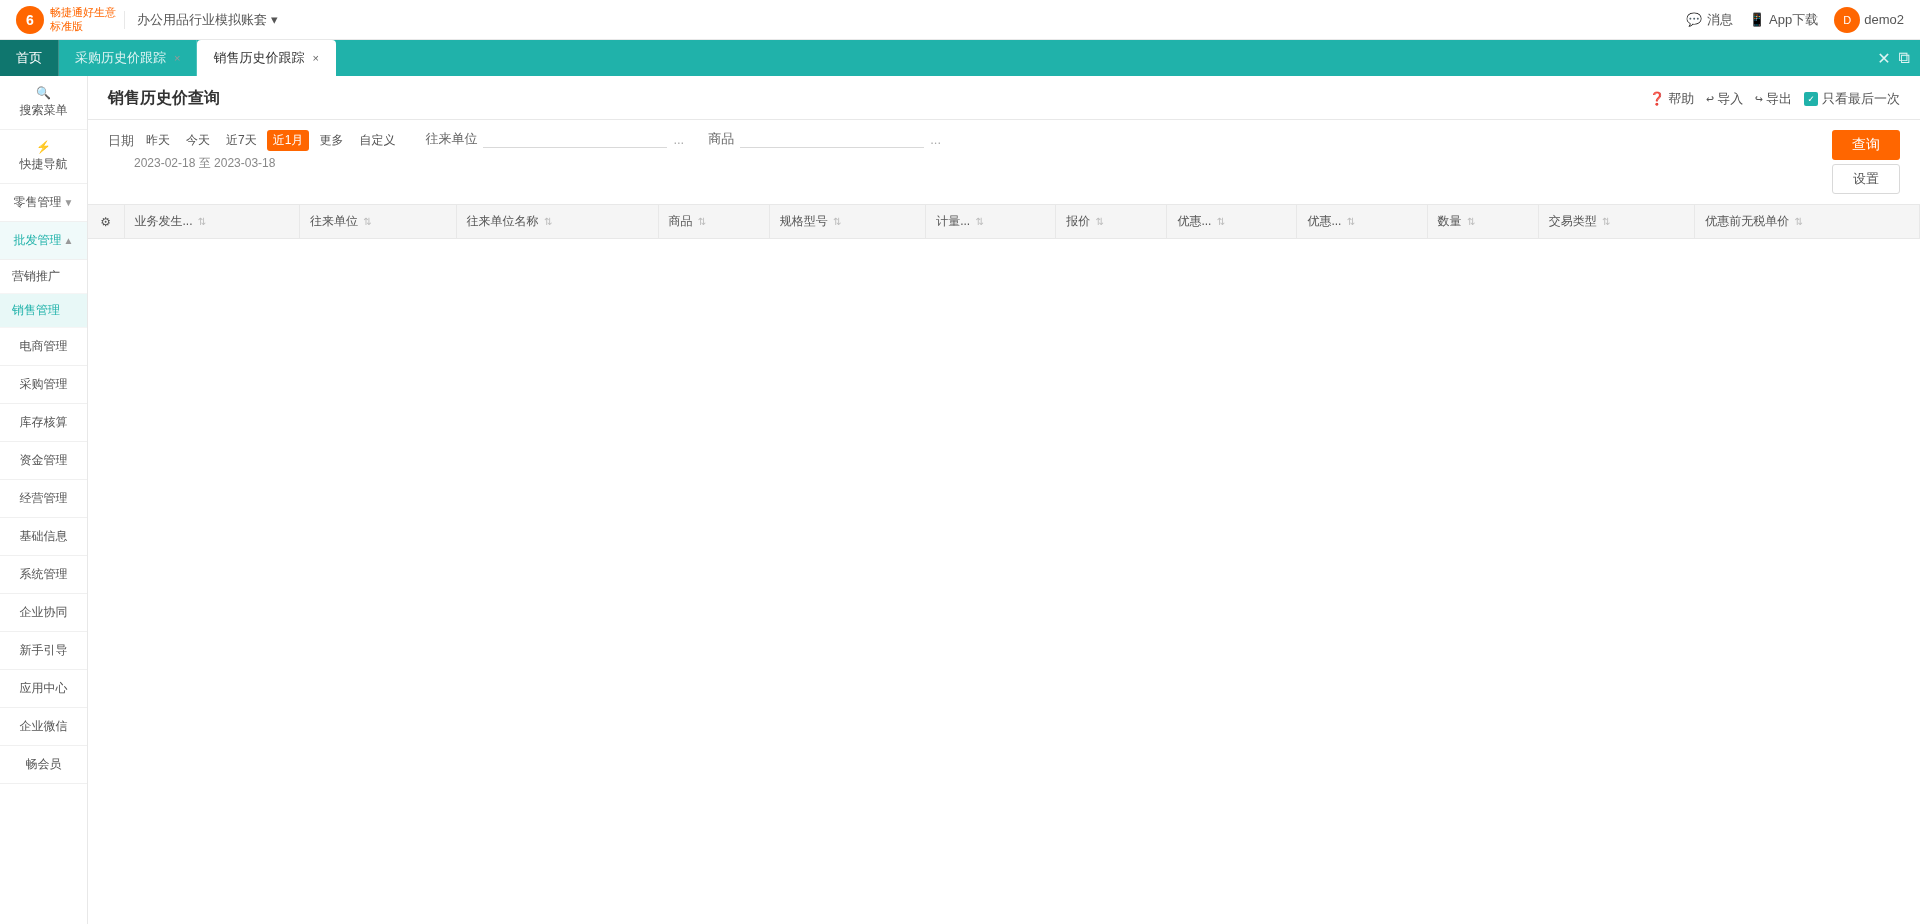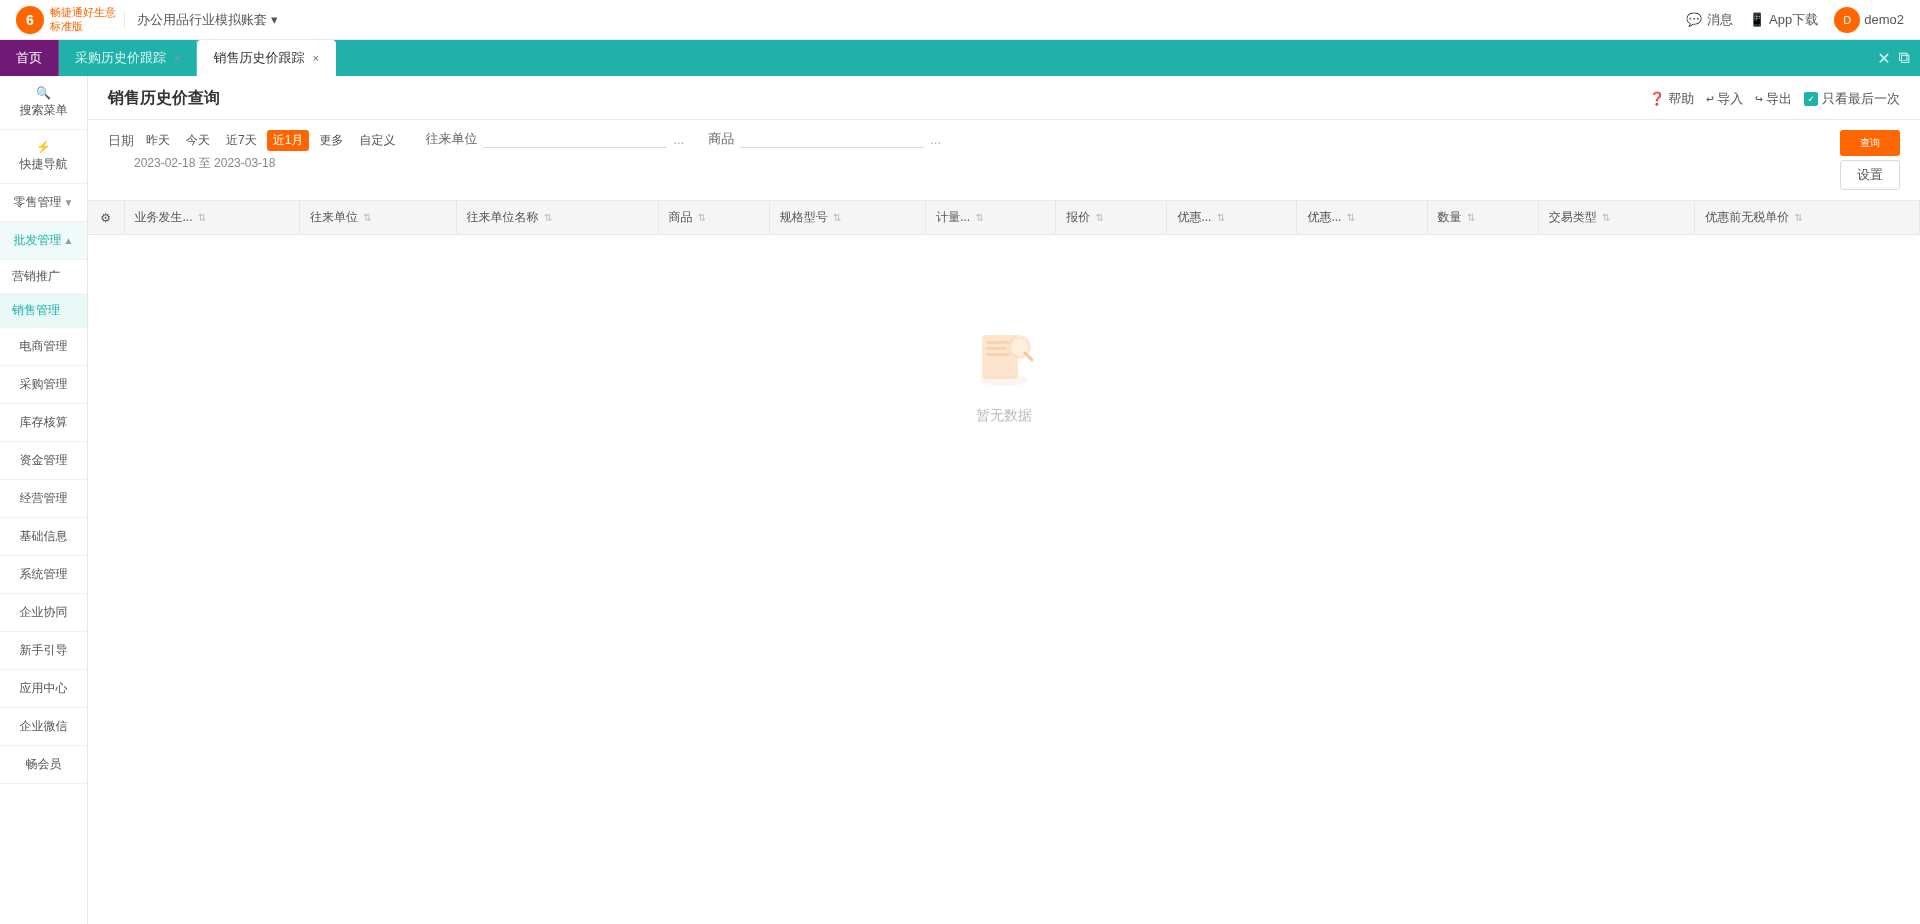--- a/index.html
+++ b/index.html
@@ -39,21 +39,21 @@
       height: 36px;
       display: flex;
       align-items: center;
       padding: 0 16px;
       font-size: 13px;
       cursor: pointer;
       gap: 6px;
       color: rgba(255,255,255,0.85);
       border-right: 1px solid rgba(255,255,255,0.2);
     }
-    .tab.home { background: #701a75; color: white; text-align: right; }
+    .tab.home { background: #0f766e; color: white; text-align: right; }
     .tab.active { background: white; color: #333; border-radius: 4px 4px 0 0; }
     .tab .close-btn { font-size: 11px; color: #999; cursor: pointer; margin-left: 2px; }
     .tab.active .close-btn { color: #666; }
     .tab-bar-actions { position: absolute; right: 10px; display: flex; align-items: center; gap: 8px; }
     .tab-action-btn { color: rgba(255,255,255,0.85); font-size: 16px; cursor: pointer; }
 
     
     .main-layout { display: flex; flex: 1; overflow: hidden; }
 
     
@@ -103,21 +103,21 @@
     .page-title-row { display: flex; align-items: center; justify-content: space-between; padding-bottom: 10px; }
     .page-title { font-size: 16px; font-weight: bold; color: #333; }
     .page-actions { display: flex; align-items: center; gap: 12px; font-size: 13px; color: #555; }
     .page-action { display: flex; align-items: center; gap: 3px; cursor: pointer; }
     .page-action.checkbox-action { display: flex; align-items: center; gap: 4px; }
     .checkbox-checked { width: 14px; height: 14px; background: #20b2aa; border-radius: 2px; display: flex; align-items: center; justify-content: center; color: white; font-size: 10px; }
     .date-shortcuts { display: flex; align-items: center; gap: 4px; }
     .date-btn { padding: 2px 6px; font-size: 12px; color: #555; cursor: pointer; border-radius: 2px; }
     .date-btn.active { background: #f60; color: white; border-radius: 3px; }
     .filter-dots { color: #aaa; cursor: pointer; }
-    .query-btn { background: #f60; color: white; border: none; padding: 6px 20px; border-radius: 3px; font-size: 10px; cursor: pointer; }
+    .query-btn { background: #f60; color: white; border: none; padding: 6px 20px; border-radius: 3px; font-size: 14px; cursor: pointer; }
     .setting-btn { background: white; color: #555; border: 1px solid #d9d9d9; padding: 5px 14px; border-radius: 3px; font-size: 13px; cursor: pointer; }
 
     
     .table-area { flex: 1; background: white; overflow: auto; margin: 0; }
     table { width: 100%; border-collapse: collapse; font-size: 12px; }
     thead tr { background: #f5f5f5; border-bottom: 1px solid #e8e8e8; }
     thead th { padding: 8px 10px; text-align: left; color: #555; font-weight: normal; border-right: 1px solid #e8e8e8; white-space: nowrap; cursor: pointer; }
     thead th .sort-icon { color: #bbb; font-size: 10px; margin-left: 2px; }
     .col-settings { width: 36px; text-align: center; }
 
@@ -371,31 +371,16 @@
             <th>
               <span>优惠前无税单价</span>
               <span class="sort-icon">⇅</span>
             </th>
           </tr>
         </thead>
         <tbody>
         </tbody>
       </table>
 
-      <div class="empty-state">
-        <div class="empty-icon">
-          <svg width="80" height="80" viewBox="0 0 80 80" class="empty-icon-svg">
-            <ellipse cx="40" cy="65" rx="24" ry="6" fill="#f5dcc8" opacity="0.5"></ellipse>
-            <rect x="18" y="20" width="36" height="44" rx="4" fill="#f9c89a" opacity="0.8"></rect>
-            <rect x="22" y="26" width="28" height="3" rx="1.5" fill="#f0a060" opacity="0.6"></rect>
-            <rect x="22" y="32" width="20" height="3" rx="1.5" fill="#f0a060" opacity="0.6"></rect>
-            <rect x="22" y="38" width="24" height="3" rx="1.5" fill="#f0a060" opacity="0.6"></rect>
-            <circle cx="55" cy="32" r="12" fill="#f9c89a" opacity="0.7"></circle>
-            <circle cx="55" cy="32" r="8" fill="#fde8cc" opacity="0.9"></circle>
-            <line x1="61" y1="38" x2="68" y2="45" stroke="#f0a060" stroke-width="3" stroke-linecap="round"></line>
-          </svg>
-        </div>
-        <span>暂无数据</span>
-      </div>
     </div>
 
   </div>
 </div>
 
 </body></html>

